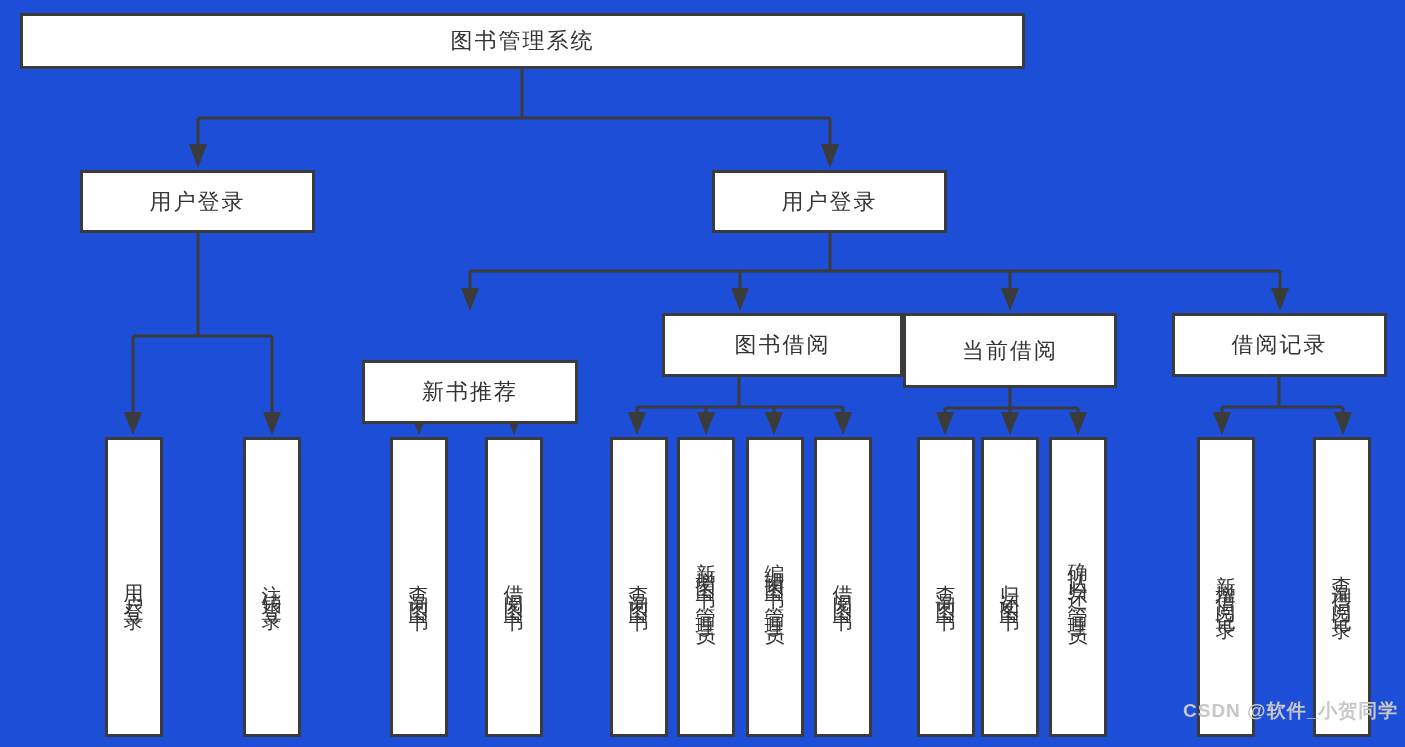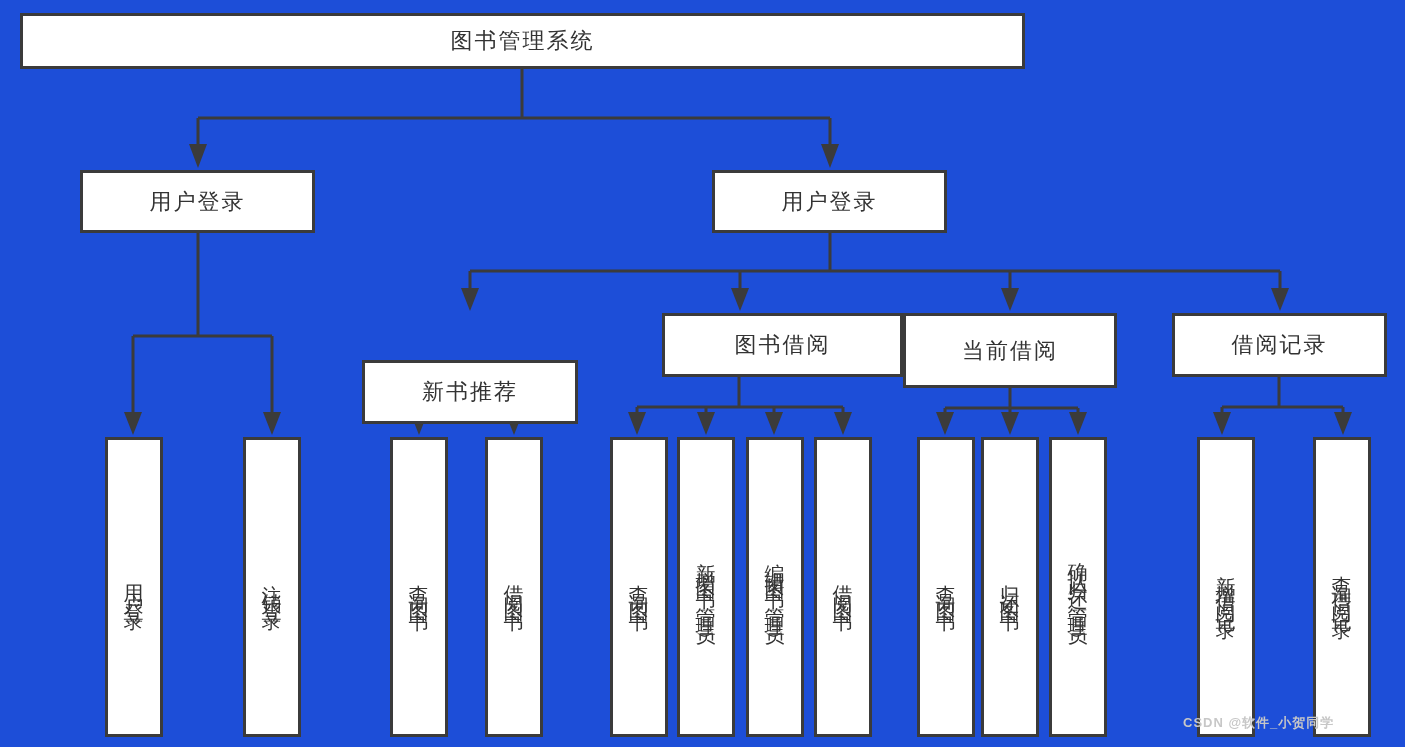--- a/index.html
+++ b/index.html
@@ -34,22 +34,22 @@
     writing-mode: vertical-lr;
     text-orientation: mixed;
     font-size: 20px;
     line-height: 1;
     letter-spacing: 9px;
     color: #333333;
   }
   .watermark {
     position: absolute;
     left: 1183px;
-    top: 714px;
-    font-size: 13px;
+    top: 698px;
+    font-size: 19px;
     font-weight: 600;
     letter-spacing: 1px;
     color: #c7c7c7;
     white-space: nowrap;
     z-index: 10;
   }
 </style>
 </head>
 <body>
 

